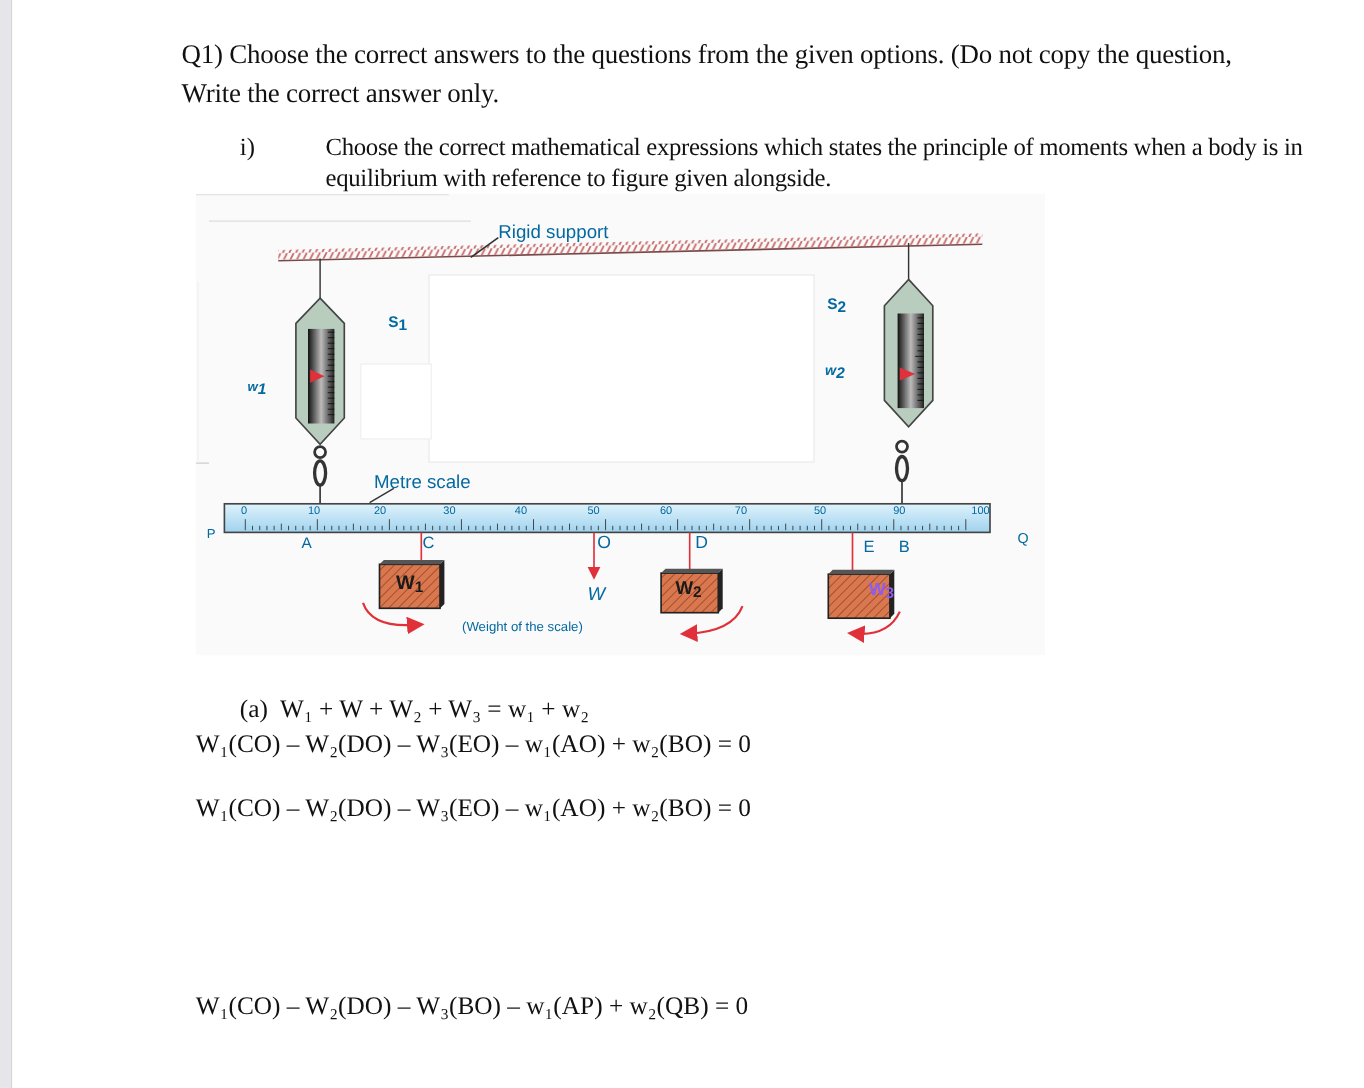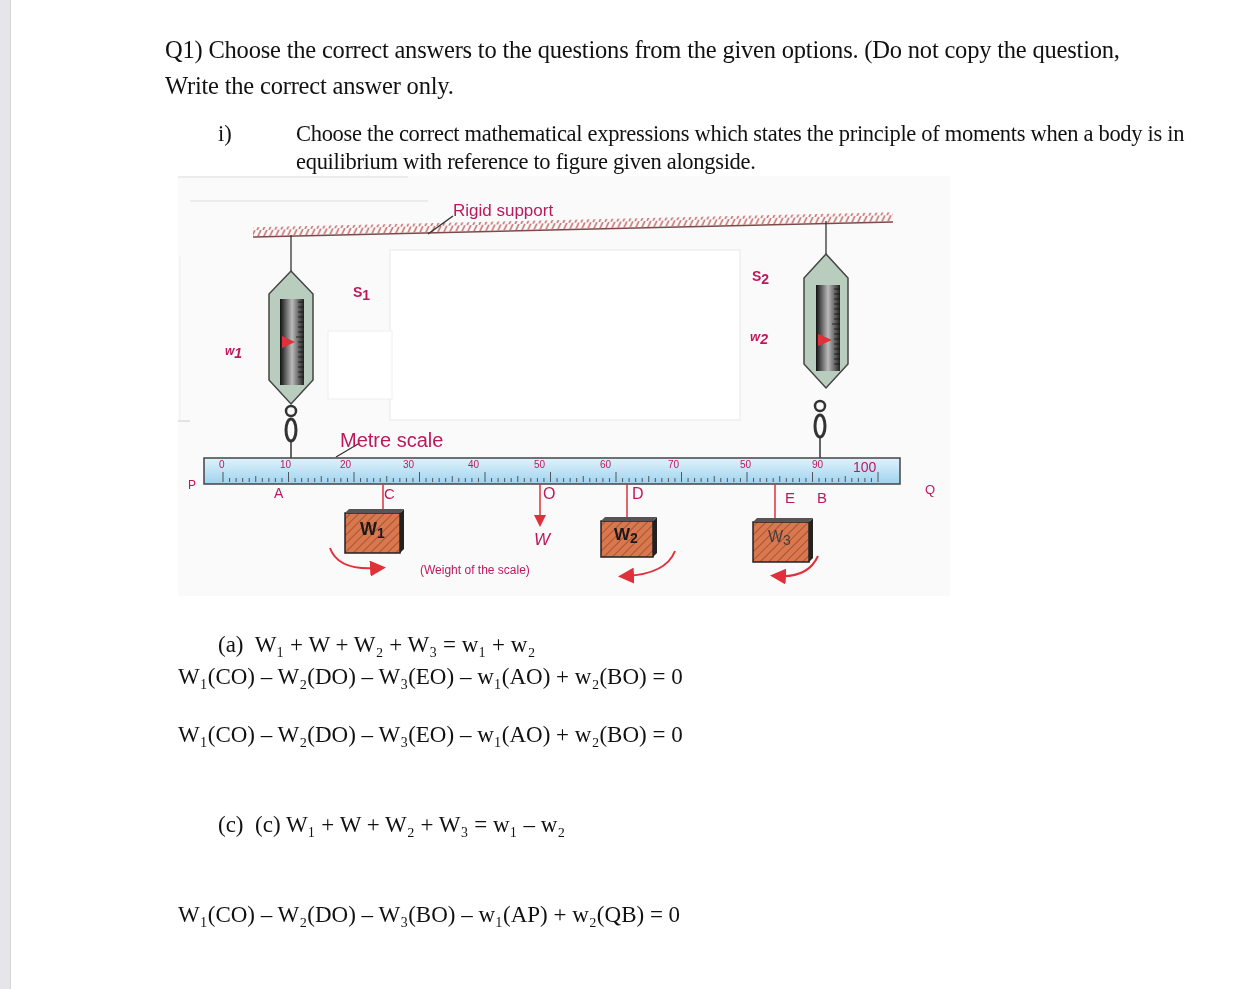--- a/index.html
+++ b/index.html
@@ -23,21 +23,21 @@
   .sub-text {
     position:absolute; left:296px; top:120px; width:900px;
     font-size:22.5px; line-height:28px; letter-spacing:-0.3px;
   }
   .figure {
     position:absolute; left:178px; top:176px; width:772px; height:420px;
   }
   .figure svg { position:absolute; left:0; top:0; }
   .fig-label {
     position:absolute; font-family:"Liberation Sans","DejaVu Sans",sans-serif;
-    color:#be185d; white-space:nowrap;
+    color:#0369a1; white-space:nowrap;
   }
   .option {
     position:absolute; left:178px; width:720px; font-size:23px; line-height:32px;
   }
   .option .line1 { padding-left:40px; }
   sub { font-size:14px; vertical-align:-3px; line-height:0; }
 </style>
 </head>
 <body>
 
@@ -278,59 +278,58 @@
   </svg>
 
   <span class="fig-label" style="left:275px;top:25px;font-size:17px;">Rigid support</span>
 
   <span class="fig-label" style="left:154px;top:108px;font-size:14px;font-weight:bold;margin-left:21px;"><span>S</span><sub>1</sub></span>
   <span class="fig-label" style="left:574px;top:92px;font-size:14px;font-weight:bold;"><span>S</span><sub>2</sub></span>
 
   <span class="fig-label" style="left:47px;top:168px;font-size:12px;font-style:italic;font-weight:bold;"><span>w</span><sub>1</sub></span>
   <span class="fig-label" style="left:572px;top:153px;font-size:13px;font-style:italic;font-weight:bold;"><span>w</span><sub>2</sub></span>
 
-  <span class="fig-label" style="left:162px;top:253px;font-size:20px;text-align:center;">Metre scale</span>
+  <span class="fig-label" style="left:162px;top:253px;font-size:17px;text-align:center;">Metre scale</span>
 
   <span class="fig-label" style="left:41px;top:283px;font-size:10px;">0</span>
   <span class="fig-label" style="left:102px;top:283px;font-size:10px;">10</span>
   <span class="fig-label" style="left:162px;top:283px;font-size:10px;">20</span>
   <span class="fig-label" style="left:225px;top:283px;font-size:10px;">30</span>
   <span class="fig-label" style="left:290px;top:283px;font-size:10px;">40</span>
   <span class="fig-label" style="left:356px;top:283px;font-size:10px;">50</span>
   <span class="fig-label" style="left:422px;top:283px;font-size:10px;">60</span>
   <span class="fig-label" style="left:490px;top:283px;font-size:10px;">70</span>
   <span class="fig-label" style="left:562px;top:283px;font-size:10px;">50</span>
   <span class="fig-label" style="left:634px;top:283px;font-size:10px;">90</span>
-  <span class="fig-label" style="left:675px;top:283px;font-size:14px;">100</span>
+  <span class="fig-label" style="left:705px;top:283px;font-size:10px;">100</span>
 
   <span class="fig-label" style="left:10px;top:302px;font-size:12px;">P</span>
   <span class="fig-label" style="left:96px;top:309px;font-size:14px;">A</span>
   <span class="fig-label" style="left:206px;top:309px;font-size:15px;">C</span>
   <span class="fig-label" style="left:365px;top:309px;font-size:16px;">O</span>
   <span class="fig-label" style="left:454px;top:309px;font-size:16px;">D</span>
   <span class="fig-label" style="left:607px;top:313px;font-size:15px;">E</span>
   <span class="fig-label" style="left:639px;top:313px;font-size:15px;">B</span>
   <span class="fig-label" style="left:747px;top:306px;font-size:13px;">Q</span>
 
   <span class="fig-label" style="left:356px;top:354px;font-size:17px;font-style:italic;">W</span>
   <span class="fig-label" style="left:242px;top:387px;font-size:12px;">(Weight of the scale)</span>
 
   <span class="fig-label" style="left:182px;top:343px;font-size:18px;font-weight:bold;color:#1a1a1a;"><span>W</span><sub>1</sub></span>
   <span class="fig-label" style="left:436px;top:349px;font-size:17px;font-weight:bold;color:#1a1a1a;"><span>W</span><sub>2</sub></span>
-  <span class="fig-label" style="left:590px;top:352px;font-size:16px;font-weight:normal;color:#404040;"><span>W</span><sub>3</sub></span>
+  <span class="fig-label" style="left:612px;top:352px;font-size:16px;font-weight:bold;color:#8b5cf6;"><span>W</span><sub>3</sub></span>
 </div>
 
 <div class="option" style="top:629px;">
   <div class="line1"><span>(a)</span>&nbsp; <span>W₁ + W + W₂ + W₃ = w₁ + w₂</span></div>
   <div>W₁(CO) – W₂(DO) – W₃(EO) – w₁(AO) + w₂(BO) = 0</div>
 </div>
 
 <div class="option" style="top:719px;">
   <div>W₁(CO) – W₂(DO) – W₃(EO) – w₁(AO) + w₂(BO) = 0</div>
 </div>
 
 <div class="option" style="top:809px;width:760px;">
-  <div class="line1"><span>(c)</span>&nbsp; <span>(c) W₁ + W + W₂ + W₃ = w₁ – w₂</span></div>
 </div>
 
 <div class="option" style="top:899px;">
   <div>W₁(CO) – W₂(DO) – W₃(BO) – w₁(AP) + w₂(QB) = 0</div>
 </div>
 
 </body></html>

